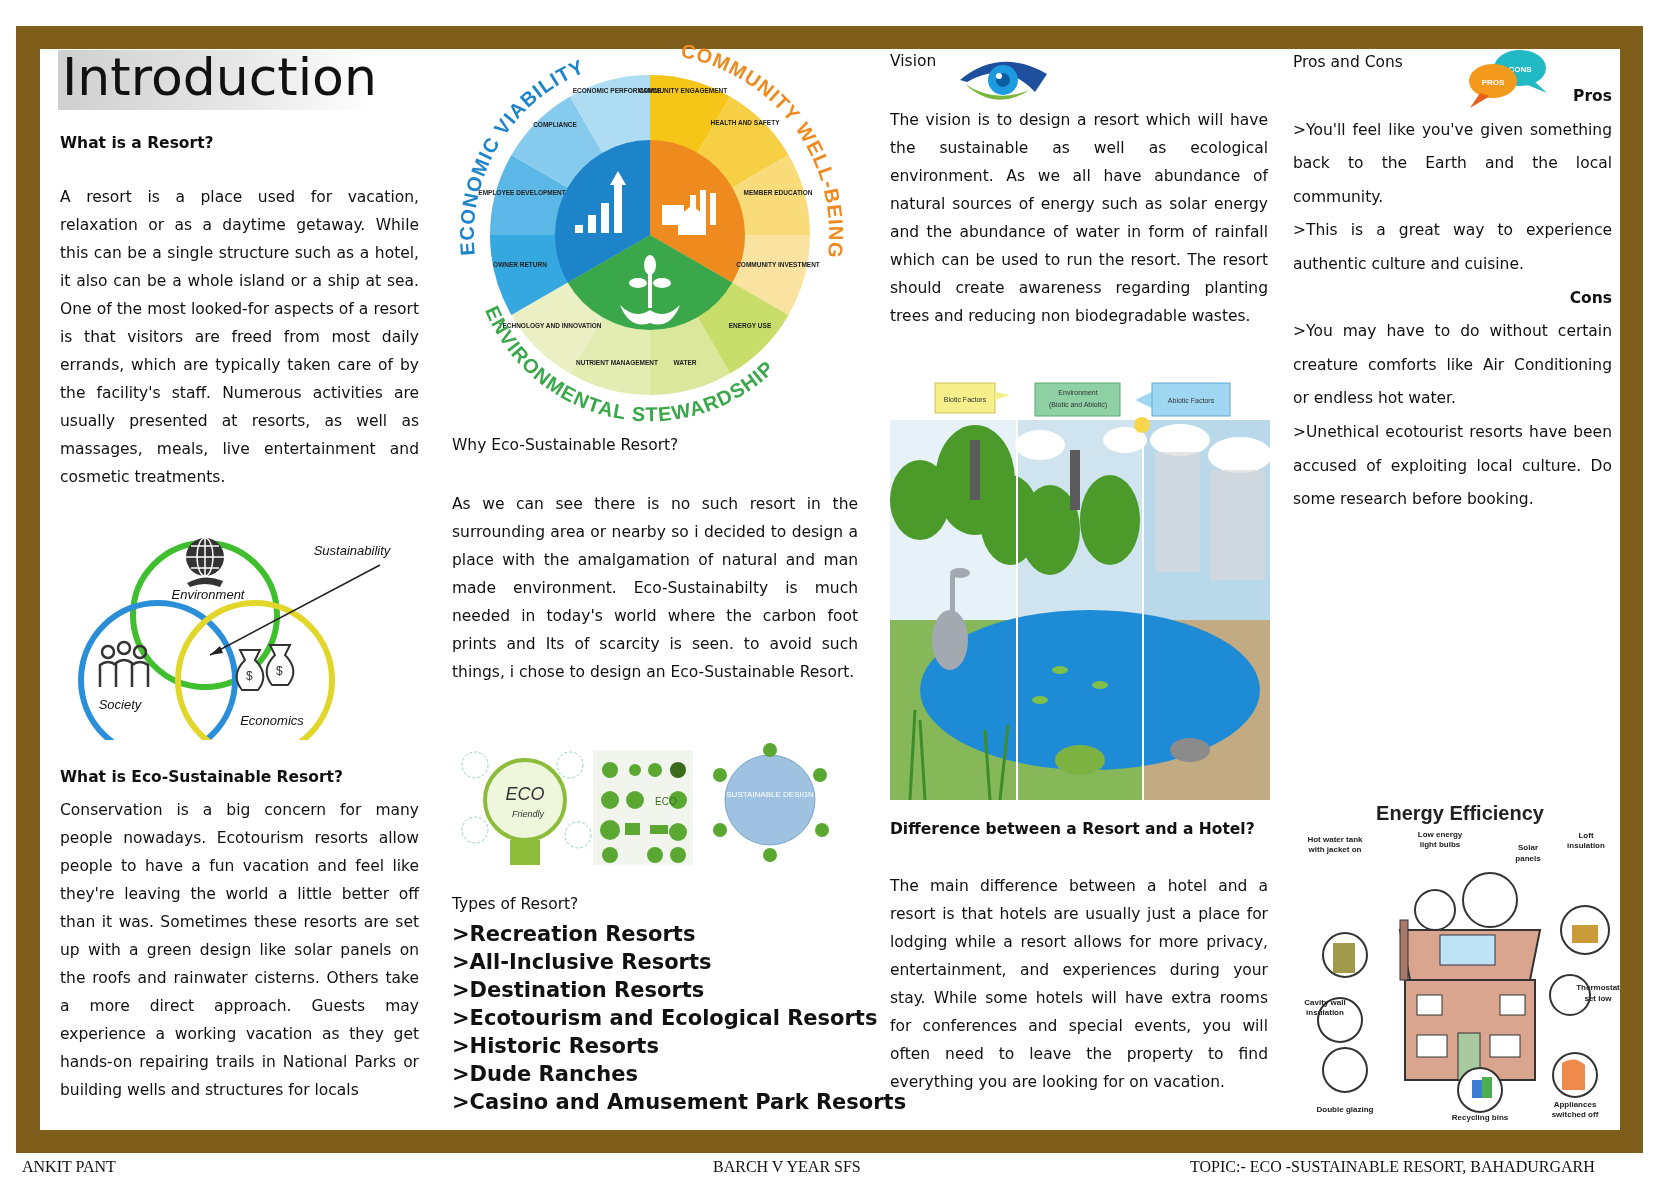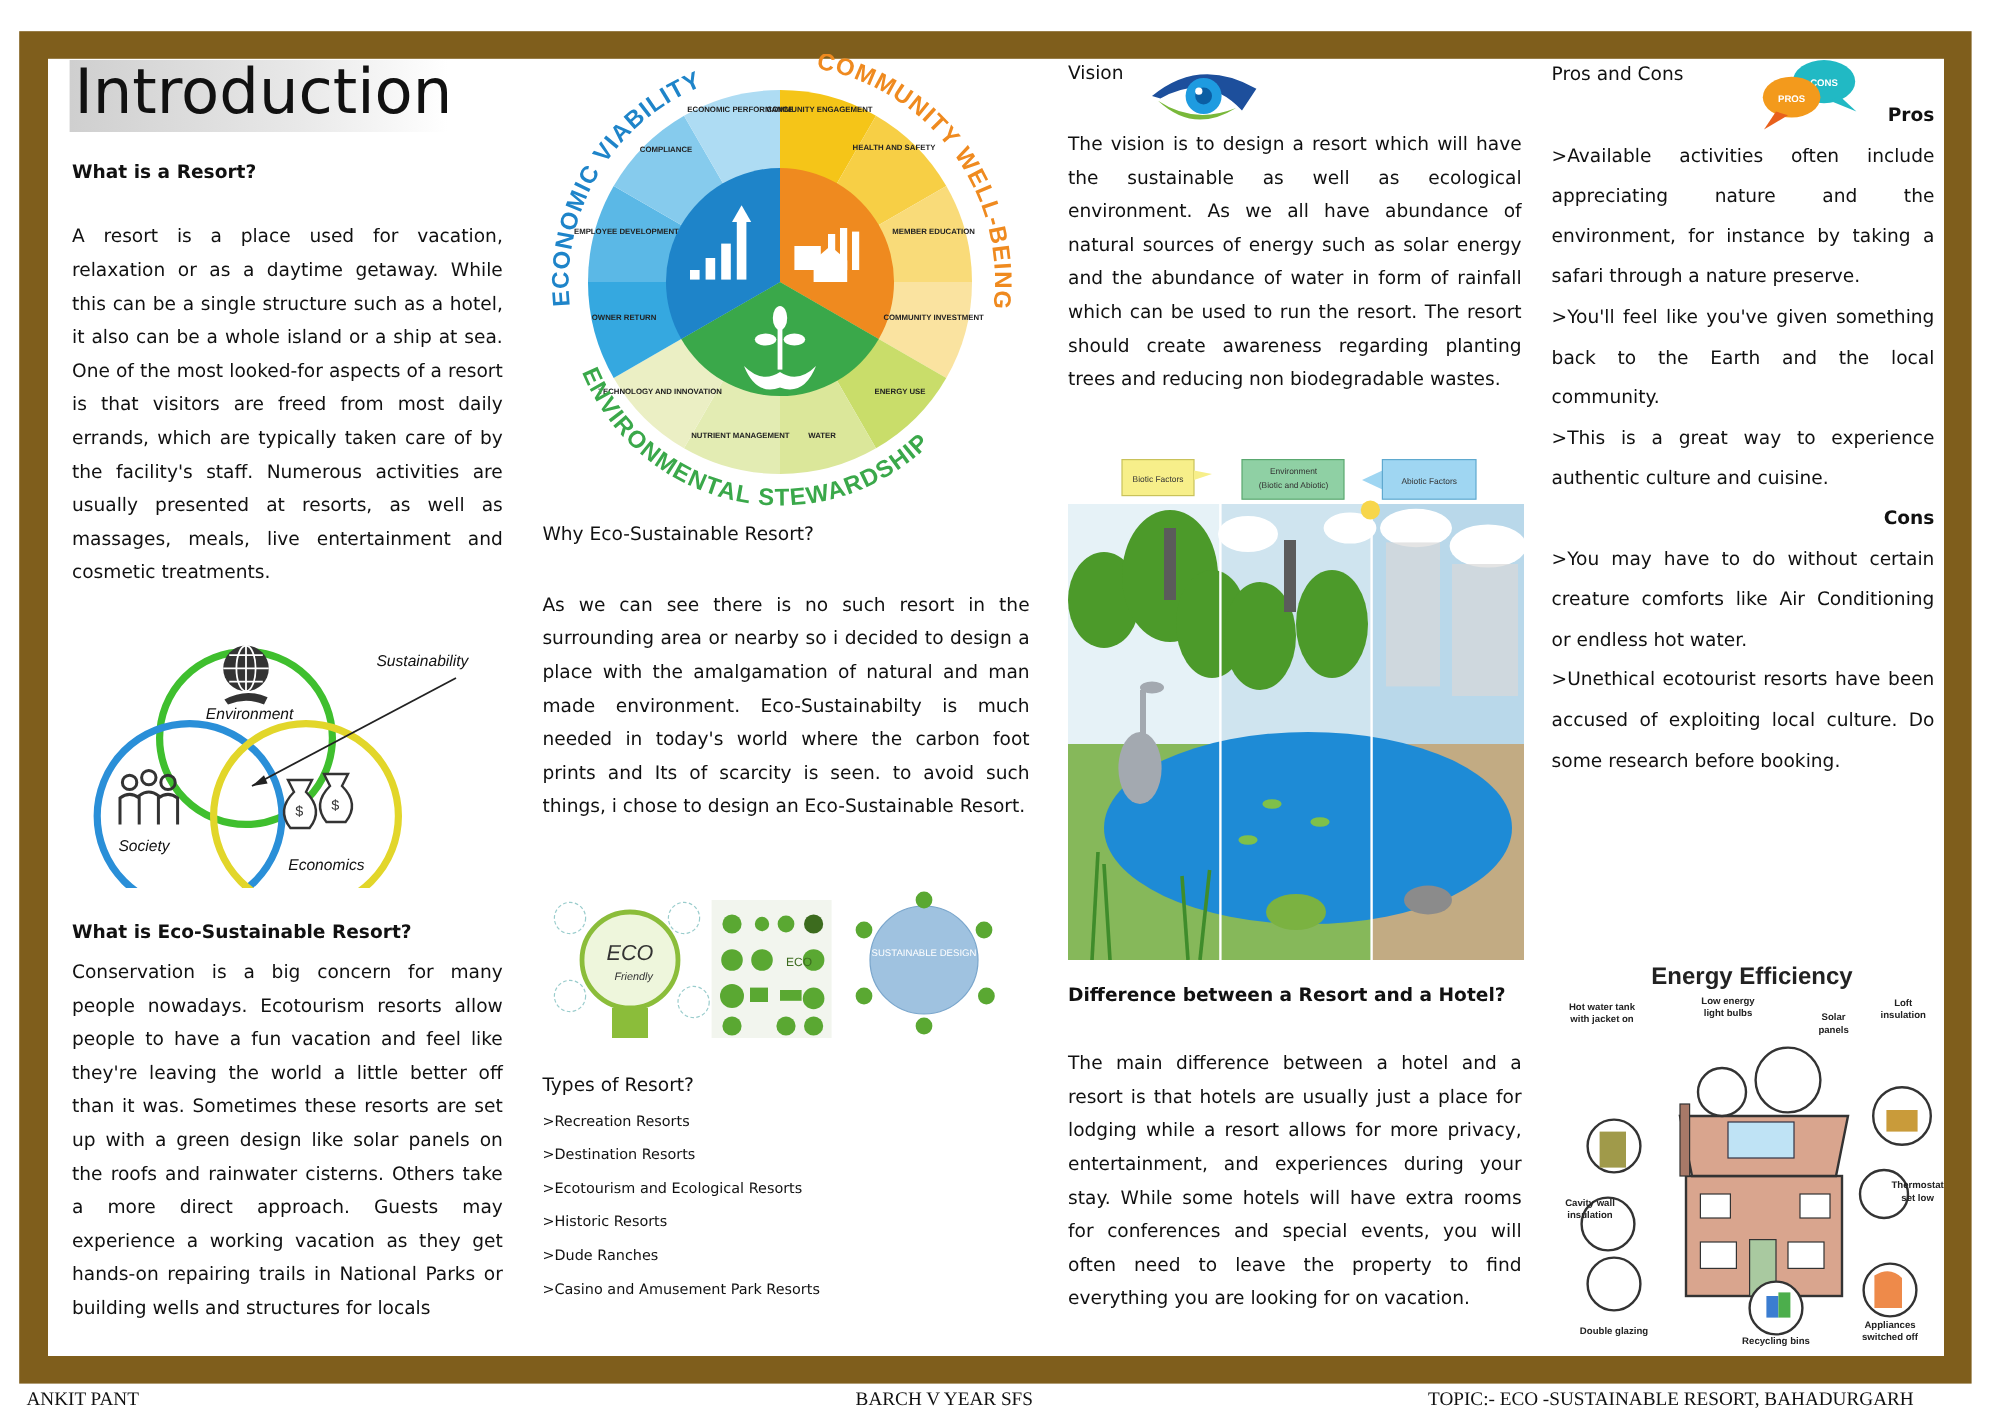--- a/index.html
+++ b/index.html
@@ -9,21 +9,21 @@
   .sheet { position:absolute; left:40px; top:49px; width:1580px; height:1081px; background:#ffffff; }
   .abs { position:absolute; }
   .txt { font-size:15.5px; line-height:28px; text-align:justify; }
   .txt4 { font-size:15.5px; line-height:33.6px; text-align:justify; }
   .heading { font-weight:bold;text-align:right; }
   p { margin:0; }
   .title-box { position:absolute; left:58px; top:50px; width:315px; height:60px;
                background:linear-gradient(90deg,#cfcfcf 0%,#e8e8e8 60%,#ffffff 100%); }
   .title { position:absolute; left:62px; top:46px; font-size:52px; line-height:62px; color:#111; }
   .footer { position:absolute; top:1158px; font-family:"Liberation Serif", serif; font-weight:normal; font-size:16px; color:#111; }
-  .list-line { font-size:12px; line-height:28px; white-space:nowrap; }
+  .list-line { font-size:21px; line-height:28px; white-space:nowrap;font-weight:bold; }
   svg text { font-family:"Liberation Sans", sans-serif; }
 </style>
 </head>
 <body>
 
 <div class="frame"></div>
 <div class="sheet"></div>
 
 <div class="title-box"></div>
 <div class="title">Introduction</div>
@@ -182,20 +182,21 @@
     <circle cx="372" cy="95" r="7" fill="#5aa832"></circle>
       <circle cx="320" cy="120" r="7" fill="#5aa832"></circle>
     <circle cx="270" cy="95" r="7" fill="#5aa832"></circle>
       <circle cx="270" cy="40" r="7" fill="#5aa832"></circle>
   </g>
 </svg>
 
 <div class="abs heading" style="left:452px;top:895px;font-size:15.5px;font-weight:normal;">Types of Resort?</div>
 <div class="abs" style="left:452px;top:920px;">
   <div class="list-line">&gt;Recreation Resorts</div>
+  <div class="list-line">&gt;All-Inclusive Resorts</div>
   <div class="list-line">&gt;Destination Resorts</div>
   <div class="list-line">&gt;Ecotourism and Ecological Resorts</div>
   <div class="list-line">&gt;Historic Resorts</div>
   <div class="list-line">&gt;Dude Ranches</div>
   <div class="list-line">&gt;Casino and Amusement Park Resorts</div>
 </div>
 
 <div class="abs" style="left:890px;top:52px;font-size:15.5px;">Vision</div>
 <svg class="abs" style="left:955px;top:52px;" width="100" height="55" viewBox="0 0 100 55">
   <path d="M5 28 Q45 -5 92 22 L80 40 Q50 8 12 30 Z" fill="#1d4f9c"></path>
@@ -285,21 +286,20 @@
   <ellipse cx="65" cy="20" rx="26" ry="18" fill="#21b9c4"></ellipse>
   <path d="M78 32 L92 45 L70 36 Z" fill="#21b9c4"></path>
   <text x="65" y="24" font-size="8" font-weight="bold" fill="#fff" text-anchor="middle">CONS</text>
   <ellipse cx="38" cy="33" rx="24" ry="17" fill="#f39a1c"></ellipse>
   <path d="M25 45 L15 60 L35 48 Z" fill="#e8601c"></path>
   <text x="38" y="37" font-size="8" font-weight="bold" fill="#fff" text-anchor="middle">PROS</text>
 </svg>
 
 <div class="abs" style="left:1293px;top:80px;width:319px;">
   <div class="txt4 heading">Pros</div>
-  <p class="txt4">&gt;Available activities often include appreciating nature and the environment, for instance by taking a safari through a nature preserve.</p>
   <p class="txt4">&gt;You'll feel like you've given something back to the Earth and the local community.</p>
   <p class="txt4">&gt;This is a great way to experience authentic culture and cuisine.</p>
   <div class="txt4 heading">Cons</div>
   <p class="txt4">&gt;You may have to do without certain creature comforts like Air Conditioning or endless hot water.</p>
   <p class="txt4">&gt;Unethical ecotourist resorts have been accused of exploiting local culture. Do some research before booking.</p>
 </div>
 
 <svg class="abs" style="left:1300px;top:795px;" width="320" height="330" viewBox="0 0 320 330">
   <text x="160" y="25" font-size="20" font-weight="bold" text-anchor="middle" fill="#222" font-family="Liberation Sans, sans-serif">Energy Efficiency</text>
 

